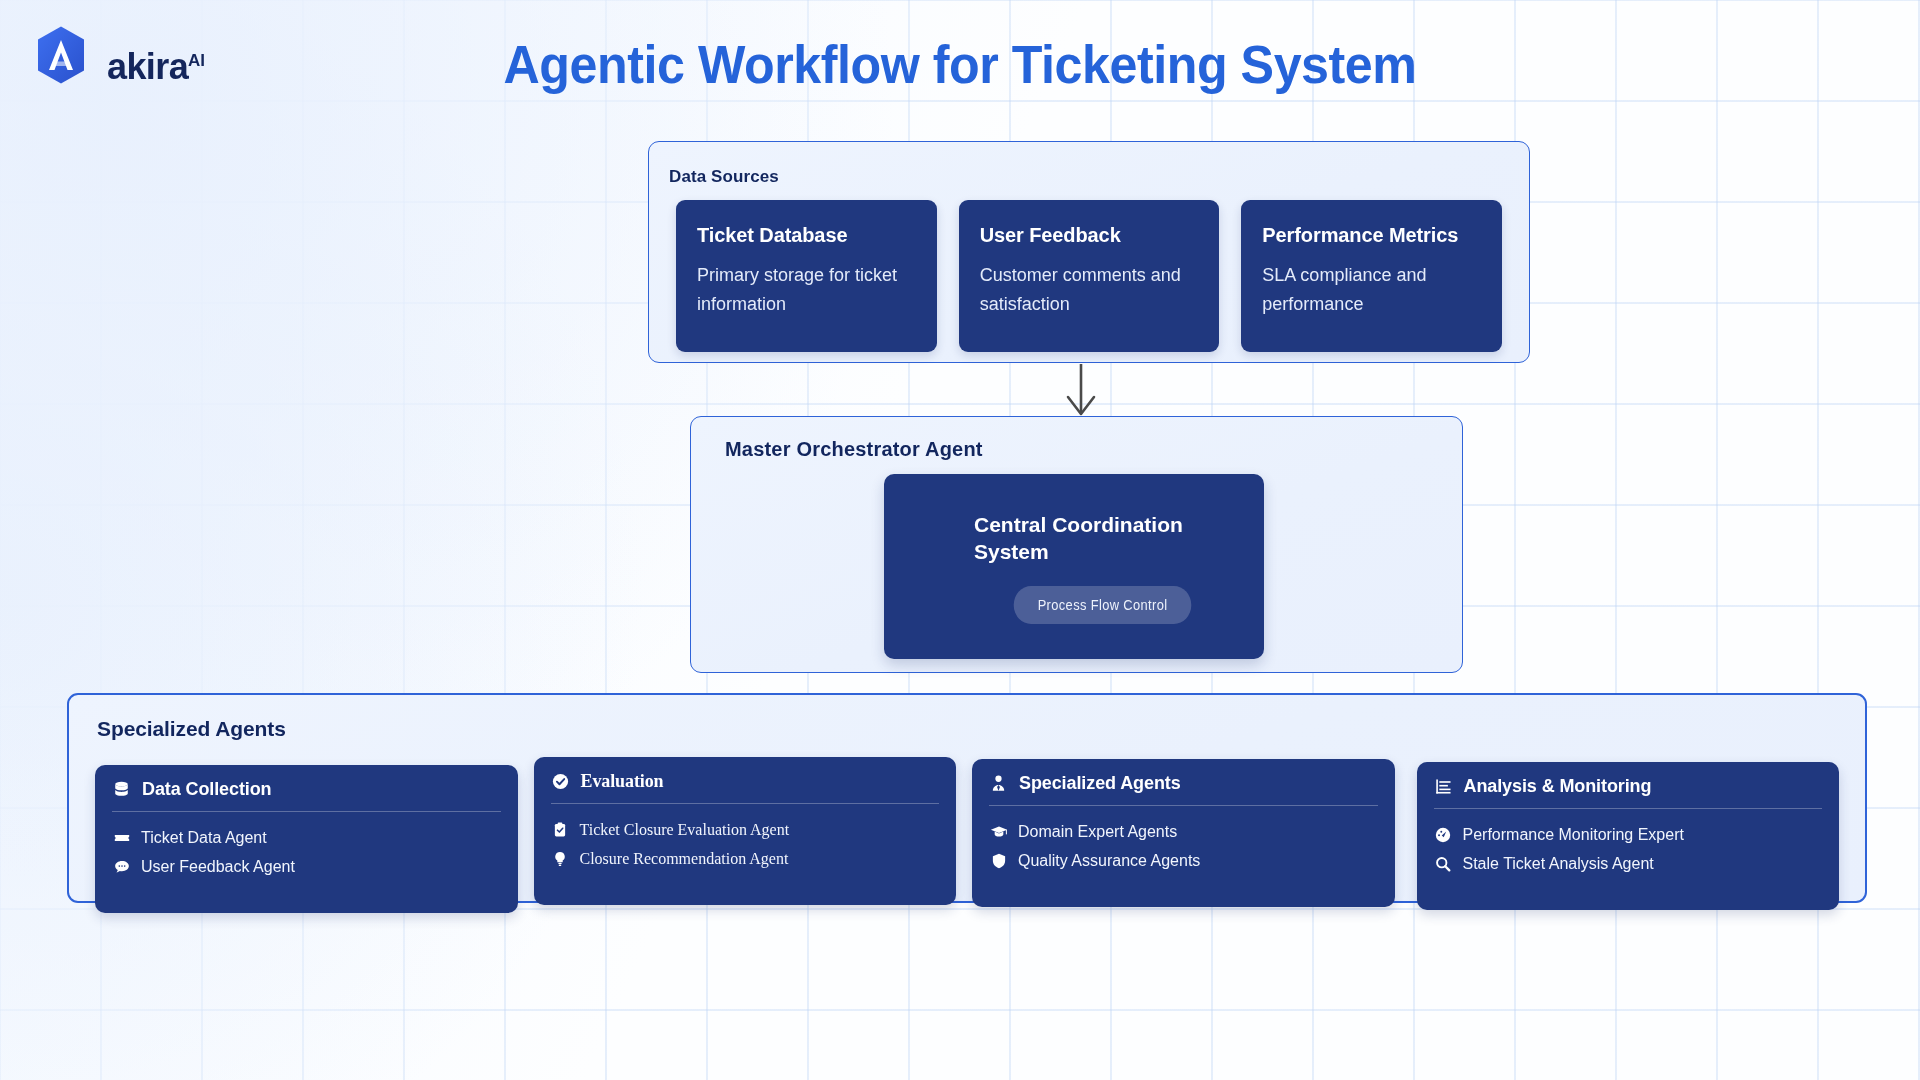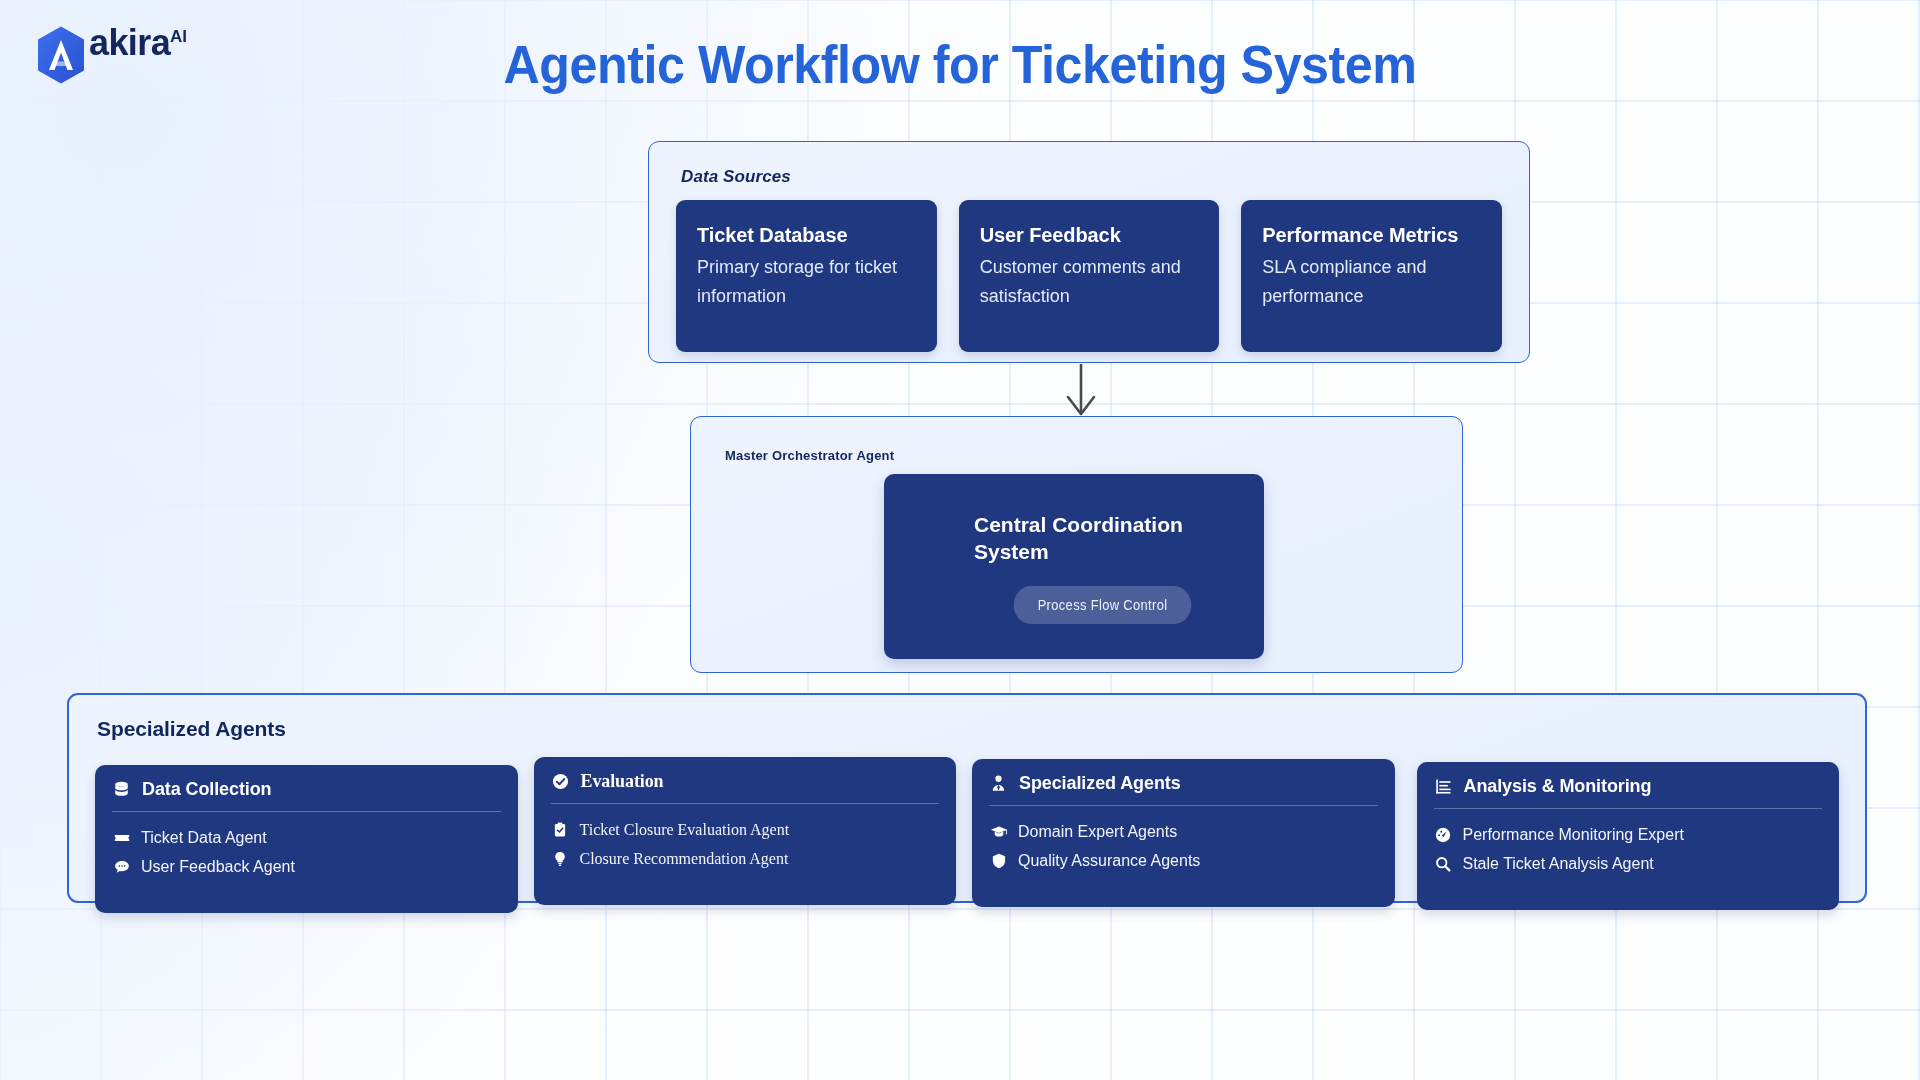--- a/index.html
+++ b/index.html
@@ -35,22 +35,22 @@
       linear-gradient(115deg, rgba(240,246,255,0.85) 0%, rgba(255,255,255,0.0) 45%);
     pointer-events: none;
   }
 
   
   #logo {
     position: absolute;
     left: 34px;
     top: 25px;
     display: flex;
-    align-items: flex-start;
-    gap: 1px;
+    align-items: flex-end;
+    gap: 19px;
   }
   .hexwrap { width: 54px; height: 60px; display: block; }
   .logo-text {
     font-size: 36px;
     font-weight: 700;
     color: #14265c;
     letter-spacing: -0.6px;
     line-height: 1;
     position: relative;
   }
@@ -87,21 +87,21 @@
   }
   .panel-label {
     position: absolute;
     font-weight: 700;
     color: #12265e;
     white-space: nowrap;
   }
 
   
   #ds-panel { left: 648px; top: 141px; width: 882px; height: 222px; }
-  #ds-label { left: 32px; top: 25px; font-size: 17px; letter-spacing: 0.1px; font-style: italic; }
+  #ds-label { left: 20px; top: 25px; font-size: 17px; letter-spacing: 0.1px; }
   #ds-cards {
     position: absolute;
     left: 27px;
     top: 58px;
     right: 27px;
     display: flex;
     gap: 22px;
   }
   .ds-card {
     flex: 1;
@@ -109,42 +109,42 @@
     border-radius: 9px;
     padding: 24px 21px 20px 21px;
     box-sizing: border-box;
     height: 152px;
     box-shadow: 0 4px 10px rgba(26,45,105,0.16);
   }
   .ds-title {
     color: #ffffff;
     font-size: 20px;
     font-weight: 700;
-    margin-bottom: 6px;
+    margin-bottom: 14px;
     letter-spacing: -0.1px;
   }
   .ds-desc {
     color: #e4ebfa;
     font-size: 18px;
     line-height: 1.62;
     font-weight: 400;
   }
 
   
   #arrow {
     position: absolute;
     left: 1063px;
     top: 364px;
     width: 36px;
     height: 56px;
   }
 
   
   #mo-panel { left: 690px; top: 416px; width: 773px; height: 257px; }
-  #mo-label { left: 34px; top: 31px; font-size: 13px; letter-spacing: 0.2px; }
+  #mo-label { left: 34px; top: 21px; font-size: 20px; letter-spacing: 0.2px; }
   #mo-card {
     position: absolute;
     left: 193px;
     top: 57px;
     width: 380px;
     height: 185px;
     background: #20387f;
     border-radius: 10px;
     box-shadow: 0 6px 14px rgba(26,45,105,0.2);
     box-sizing: border-box;

